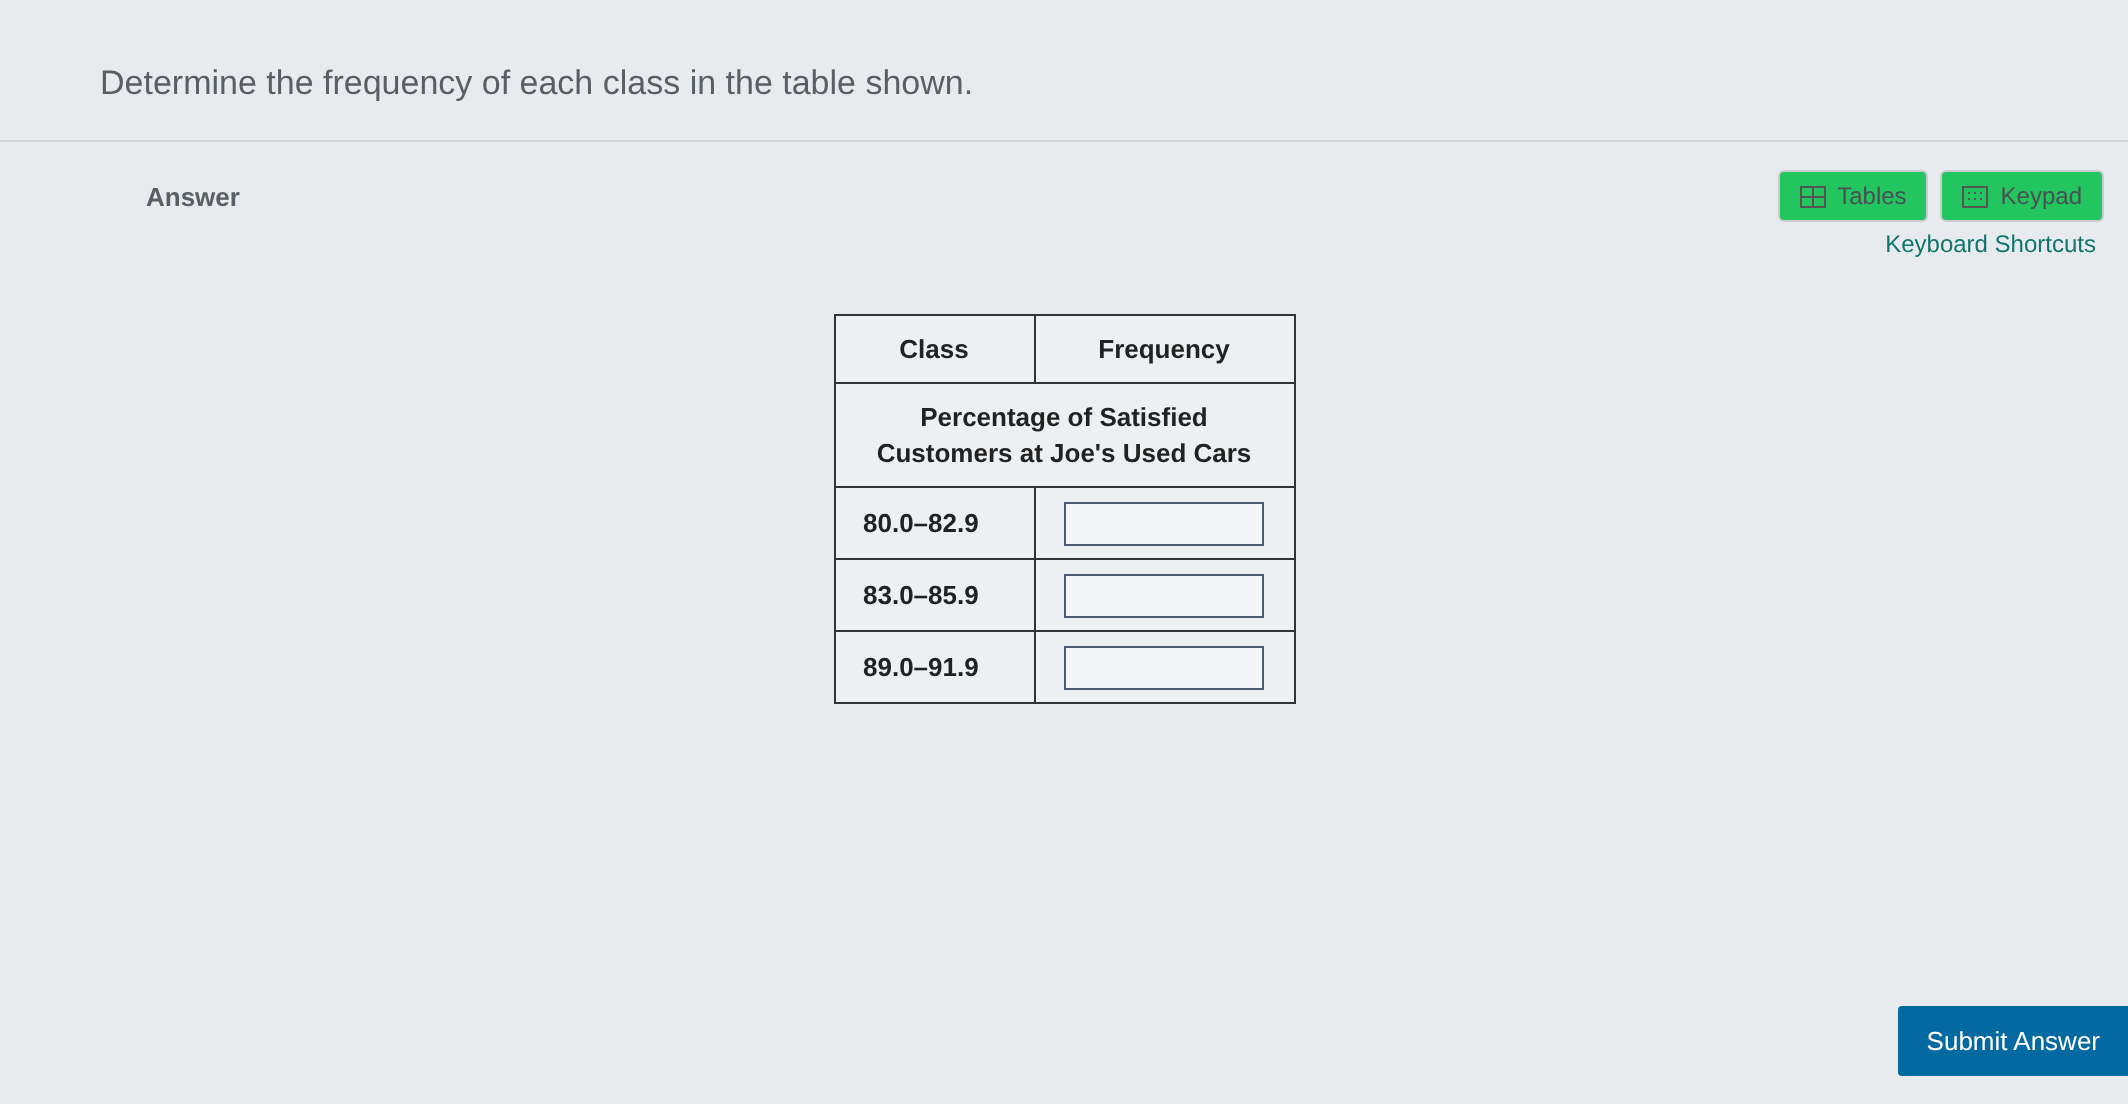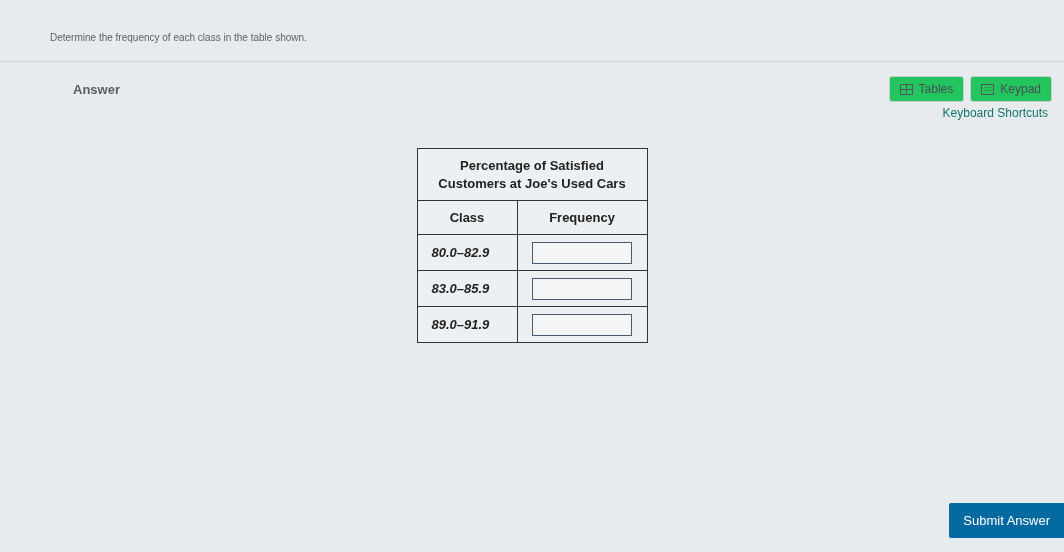--- a/index.html
+++ b/index.html
@@ -17,21 +17,21 @@
     }
     .main-panel {
       background: #e8ebed;
       margin: 0;
       width: 100%;
       height: 100%;
       position: relative;
     }
     .question-area {
       padding: 32px 50px 18px 50px;
-      font-size: 10px;
+      font-size: 17px;
       color: #5a5f66;
     }
     .divider {
       border: none;
       border-top: 1px solid #d0d4d9;
       margin: 0;
     }
     .answer-row {
       display: flex;
       justify-content: space-between;
@@ -113,21 +113,20 @@
     }
     table.data .hdr {
       padding: 9px 10px;
       font-weight: bold;
     }
     table.data .class-cell {
       padding: 10px 14px;
       font-weight: bold;
       text-align: left;
       min-width: 100px;
-      font-style: italic;
     }
     table.data .freq-cell {
       padding: 6px 12px;
       min-width: 130px;
     }
     .freq-input {
       width: 100px;
       height: 22px;
       border: 1px solid #4a5a75;
       background: #f3f5f7;
@@ -172,30 +171,30 @@
         </button>
       </div>
       <div class="shortcuts-link">Keyboard Shortcuts</div>
     </div>
   </div>
 
   <div class="table-wrap">
     <table class="data">
       <tbody>
           <tr>
+        <th class="hdr">Class</th>
+        <th class="hdr">Frequency</th>
+      </tr>
+      <tr>
         <th colspan="2" class="title-cell">
           <span>Percentage of Satisfied</span><br>
           <span>Customers at Joe's Used Cars</span>
         </th>
       </tr>
       <tr>
-        <th class="hdr">Class</th>
-        <th class="hdr">Frequency</th>
-      </tr>
-      <tr>
         <td class="class-cell">80.0–82.9</td>
         <td class="freq-cell">
           <input class="freq-input" type="text" value="" style="">
         </td>
       </tr>
       <tr>
         <td class="class-cell">83.0–85.9</td>
         <td class="freq-cell">
           <input class="freq-input" type="text" value="" style="">
         </td>

